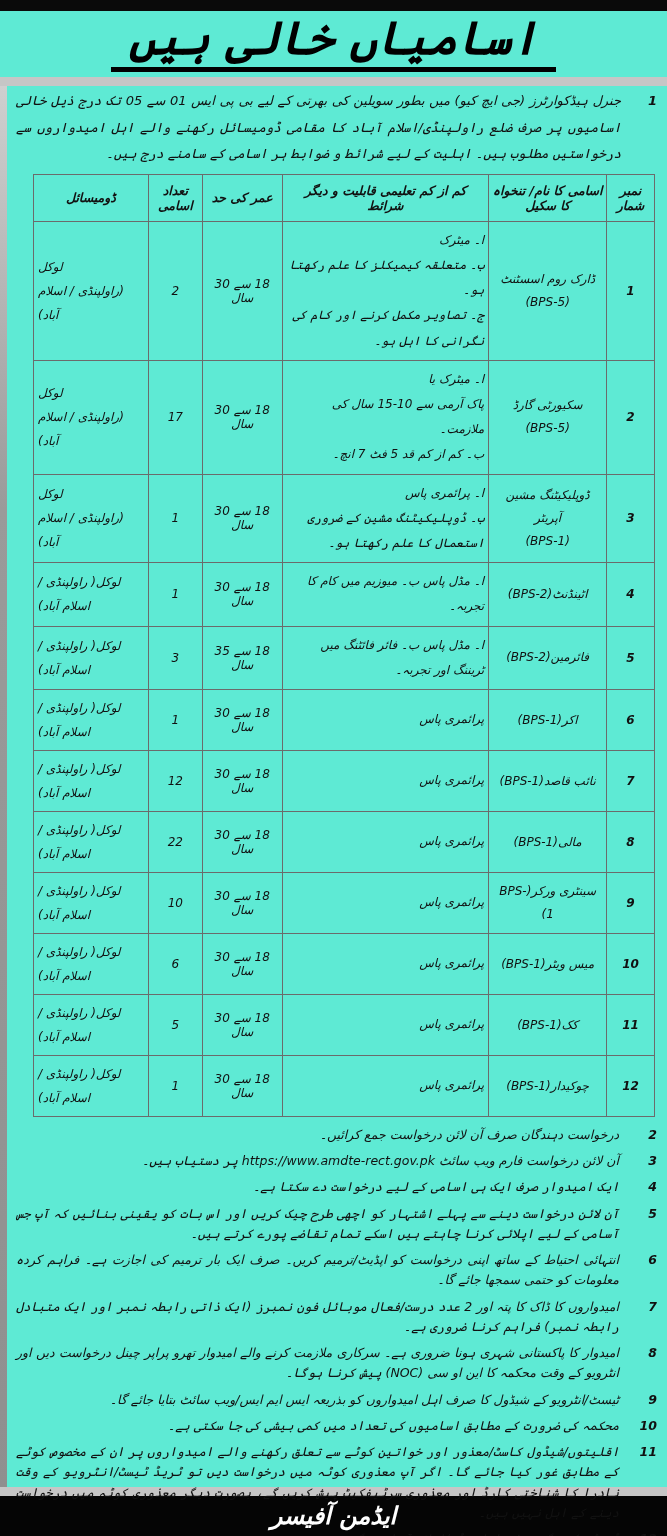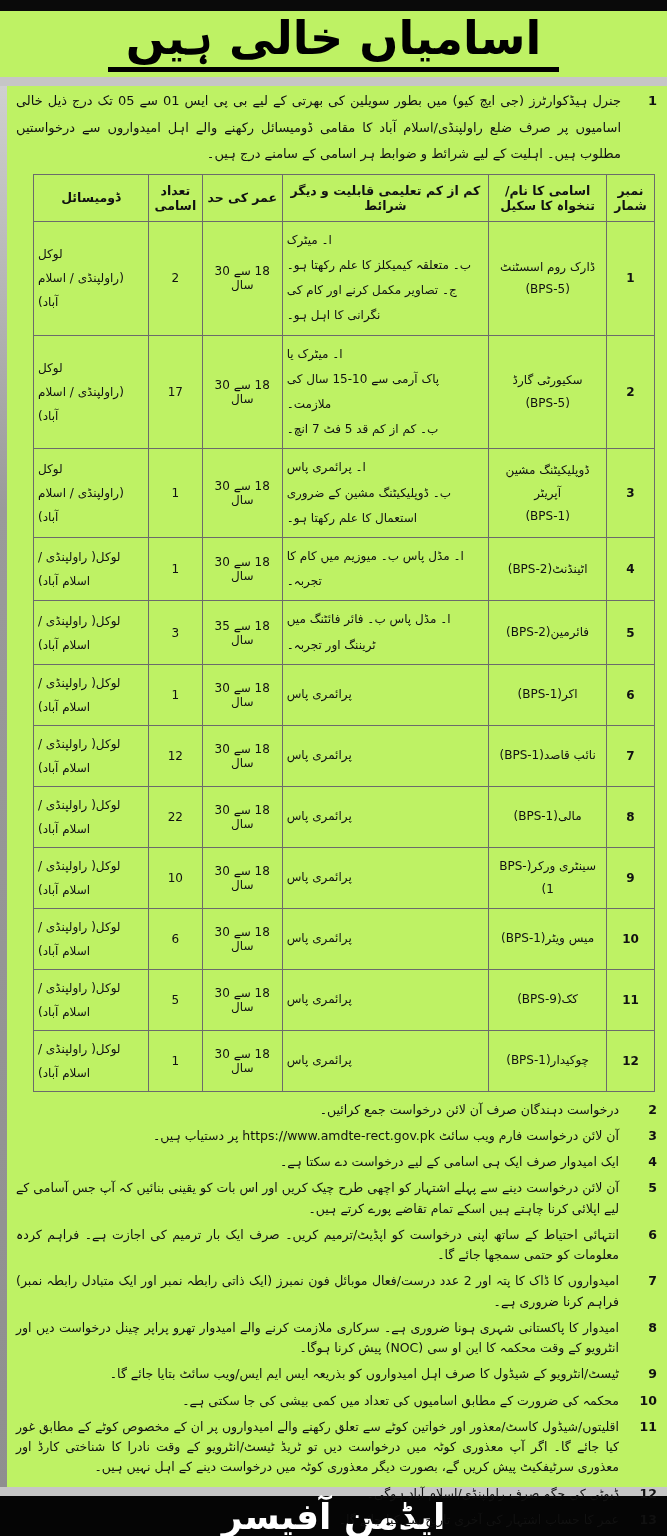--- a/index.html
+++ b/index.html
@@ -1,20 +1,20 @@
 <!DOCTYPE html>
 <html lang="ur" dir="rtl"><head>
 <meta charset="utf-8">
 <style>
   * { margin:0; padding:0; box-sizing:border-box; }
   html,body { background:#e8e8e8; }
   body { font-family:"DejaVu Sans", sans-serif; }
   .page {
     position:relative; width:667px; height:1536px; margin:0 auto;
-    background:#bef264; overflow:hidden; direction:rtl;
+    background:#5eead4; overflow:hidden; direction:rtl;font-style:italic;
   }
   .top-strip { position:absolute; top:0; left:0; width:100%; height:11px; background:#0a0a0a; }
   .title-wrap { position:absolute; top:13px; left:0; width:100%; text-align:center; }
   .title {
     display:inline-block; font-size:46px; font-weight:bold; color:#000;
     letter-spacing:1px; border-bottom:5px solid #000; padding:0 18px 3px 18px;
     line-height:1.1;
   }
   .divider { position:absolute; top:77px; left:0; width:100%; height:9px; background:#c6c6c6; }
   .left-strip { position:absolute; left:0; top:86px; width:7px; height:1410px;
@@ -30,34 +30,34 @@
     border-collapse:collapse; margin-top:6px; width:622px; margin-right:2px;
     background:transparent; position:relative; z-index:2;
   }
   table.jobs th, table.jobs td {
     border:1.5px solid #6b6b6b; color:#111; vertical-align:middle;
   }
   table.jobs th { font-size:12.5px; font-weight:bold; padding:8px 3px; }
   table.jobs td { font-size:12px; padding:6px 4px; }
   td.c-serial { text-align:center; width:48px; font-weight:bold; }
   td.c-post { width:118px; text-align:center; line-height:1.9;margin-top:40px; }
-  td.c-qual { width:207px; text-align:left; line-height:2.1; padding-right:8px; }
+  td.c-qual { width:207px; text-align:right; line-height:2.1; padding-right:8px; }
   td.c-age { width:80px; text-align:center; }
   td.c-count { width:54px; text-align:center; }
   td.c-dom { width:115px; text-align:left; font-size:11px; line-height:2.0; }
 
   .notes { margin-top:8px; position:relative; z-index:2; }
   .note { display:flex; gap:12px; font-size:12.5px; color:#111; line-height:1.62; margin-bottom:6px; }
   .note .num { min-width:26px; text-align:right; font-weight:bold; }
   .note .txt { flex:1; text-align:justify; text-align-last:right; }
 
   .footer-gray { position:absolute; bottom:40px; left:0; width:100%; height:9px; background:#c6c6c6; }
   .footer-black { position:absolute; bottom:0; left:0; width:100%; height:40px; background:#050505;
     display:flex; align-items:center; justify-content:center; }
-  .footer-black .sig { color:#fff; font-size:36px; font-weight:bold; letter-spacing:1px; }
+  .footer-black .sig { color:#fff; font-size:24px; font-weight:bold; letter-spacing:1px; }
 
   .wm { position:absolute; z-index:1; pointer-events:none; }
 </style>
 </head>
 <body>
 
 <div class="page">
 
   <div class="top-strip"></div>
 
@@ -255,21 +255,21 @@
             <td class="c-age">18 سے 30 سال</td>
             <td class="c-count">6</td>
             <td class="c-dom">
               <div>لوکل( راولپنڈی / اسلام آباد)</div>
             </td>
           </tr>
 
           <tr>
             <td class="c-serial">11</td>
             <td class="c-post">
-              <div>کک(BPS-9)</div>
+              <div>کک(BPS-1)</div>
             </td>
             <td class="c-qual">
               <div>پرائمری پاس</div>
             </td>
             <td class="c-age">18 سے 30 سال</td>
             <td class="c-count">5</td>
             <td class="c-dom">
               <div>لوکل( راولپنڈی / اسلام آباد)</div>
             </td>
           </tr>

